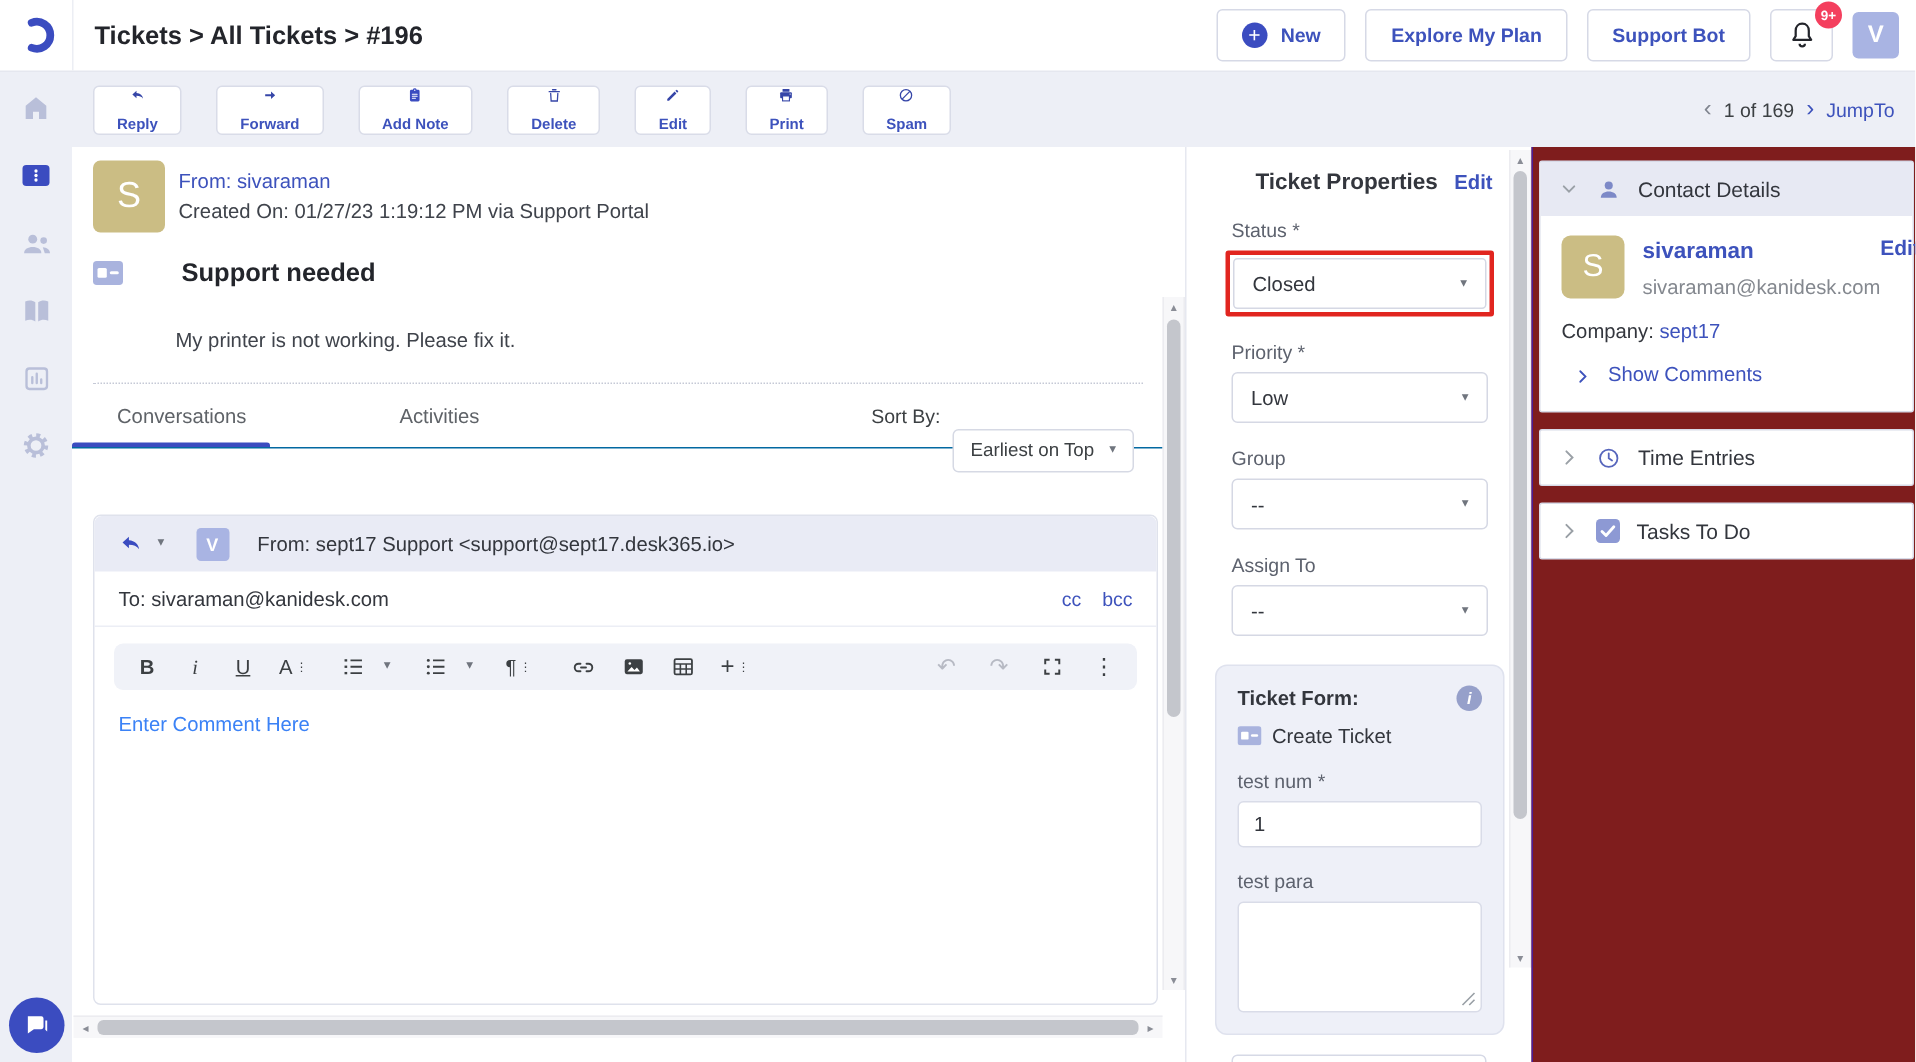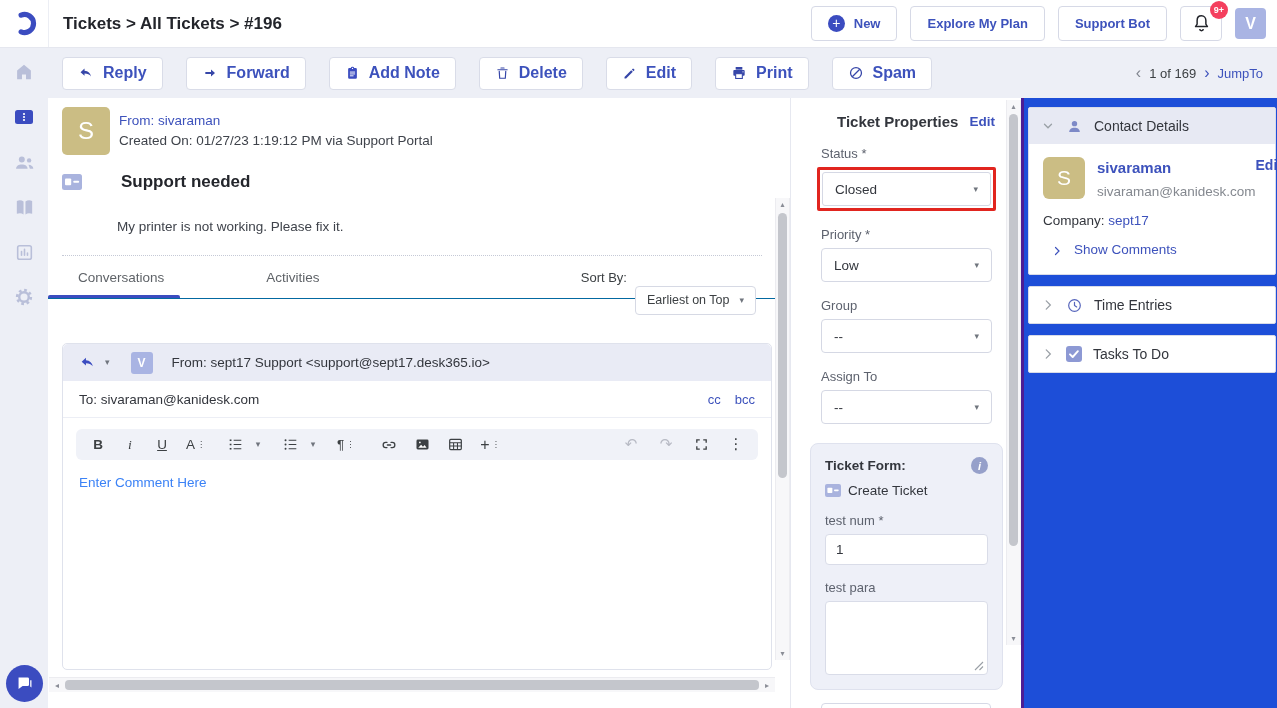--- a/index.html
+++ b/index.html
@@ -14,21 +14,21 @@
   .topbar-right { margin-left: auto; display: flex; align-items: center; gap: 13px; padding-right: 11px; }
   .btn { display: inline-flex; align-items: center; gap: 9px; background: #fff; border: 1px solid #d6d9e6; border-radius: 4px; color: #3d52bc; font-weight: 700; font-size: 13px; height: 35px; padding: 0 16px; cursor: pointer; }
   .plus-circle { width: 17px; height: 17px; border-radius: 50%; background: #3b4cc0; color: #fff; display: flex; align-items: center; justify-content: center; font-size: 14px; font-weight: 400; line-height: 1; padding-bottom: 1px; }
   .bell-btn { position: relative; width: 42px; height: 35px; background: #fff; border: 1px solid #d6d9e6; border-radius: 4px; display: flex; align-items: center; justify-content: center; cursor: pointer; }
   .notif-badge { position: absolute; top: -6px; right: -7px; background: #f43f5e; color: #fff; font-size: 9px; font-weight: 700; min-width: 18px; height: 18px; border-radius: 50%; display: flex; align-items: center; justify-content: center; }
   .avatar { background: #a9b4e3; color: #fff; display: flex; align-items: center; justify-content: center; font-weight: 700; flex: none; }
   .avatar.top { width: 31px; height: 31px; border-radius: 4px; font-size: 16px; cursor: pointer; }
 
   
   .actionbar { position: absolute; left: 48px; top: 48px; right: 0; height: 50px; background: #edeff6; display: flex; align-items: center; gap: 23px; padding: 0 14px; }
-  .abtn { display: inline-flex; align-items: center; gap: 9px; background: #fff; border: 1px solid #d9dce8; border-radius: 4px; color: #3d52bc; font-weight: 700; font-size: 16px; height: 33px; padding: 0 15px; cursor: pointer; }
+  .abtn { display: inline-flex; align-items: center; gap: 9px; background: #fff; border: 1px solid #d9dce8; border-radius: 4px; color: #3d52bc; font-weight: 700; font-size: 10px; height: 33px; padding: 0 15px; cursor: pointer; flex-direction: column; }
   .pager { margin-left: auto; display: flex; align-items: center; gap: 8px; font-size: 13px; color: #3c4043; }
   .chev { font-size: 16px; color: #80858f; cursor: pointer; line-height: 1; }
   .chev.next { color: #3d52bc; }
   .jumpto { color: #3d52bc; cursor: pointer; }
 
   
   .sidebar { position: absolute; left: 0; top: 48px; width: 48px; height: 660px; background: #edeff6; display: flex; flex-direction: column; align-items: center; padding-top: 13px; gap: 23px; }
   .snav { width: 24px; height: 22px; display: flex; align-items: center; justify-content: center; cursor: pointer; }
   .fab { position: absolute; left: 6px; bottom: 6px; width: 37px; height: 37px; border-radius: 50%; background: #3b4cc0; display: flex; align-items: center; justify-content: center; cursor: pointer; }
 
@@ -92,21 +92,21 @@
   .fc-title { display: flex; align-items: center; font-size: 13.5px; font-weight: 700; color: #33363d; }
   .info { margin-left: auto; width: 17px; height: 17px; border-radius: 50%; background: #96a0ca; color: #fff; font-size: 11px; font-weight: 700; font-style: italic; display: flex; align-items: center; justify-content: center; cursor: pointer; }
   .fc-type { display: flex; align-items: center; gap: 7px; margin-top: 9px; font-size: 13.5px; color: #33363d; }
   .fc-label { margin: 15px 0 6px; font-size: 13px; color: #5d626e; }
   .fc-input { width: 100%; height: 31px; border: 1px solid #d9dce8; border-radius: 4px; padding: 0 10px; font-size: 13.5px; color: #33363d; background: #fff; font-family: inherit; }
   .fc-ta { position: relative; width: 100%; height: 74px; border: 1px solid #d9dce8; border-radius: 4px; background: #fff; }
   .rz { position: absolute; right: 3px; bottom: 3px; }
   .update-btn { display: block; margin: 13px auto 0; width: 170px; height: 33px; background: #fff; border: 1px solid #d6d9e6; border-radius: 4px; color: #3d52bc; font-weight: 700; font-size: 13.5px; font-family: inherit; cursor: pointer; }
 
   
-  .side { position: absolute; left: 1021px; top: 98px; width: 256px; height: 610px; background: #1d4ed8; border-left: 3px solid #4c1d95; padding: 9px 1px 0 4px; }
+  .side { position: absolute; left: 1021px; top: 98px; width: 256px; height: 610px; background: #7f1d1d; border-left: 1px solid #4c1d95; padding: 9px 1px 0 4px; }
   .card { background: #fff; border: 1px solid #d8dbe8; border-radius: 2px; margin-bottom: 11px; }
   .card-h { height: 36px; display: flex; align-items: center; gap: 11px; padding: 0 12px; font-size: 14px; color: #33363d; cursor: pointer; }
   .card-h.expanded { background: #e7e9f3; }
   .c-body { padding: 13px 14px 15px; }
   .cb-row { display: flex; }
   .avatar.contact { width: 42px; height: 42px; border-radius: 6px; font-size: 21px; font-weight: 400; background: #cbbd84; }
   .cb-col { margin-left: 12px; padding-top: 2px; }
   .cname { color: #3d52bc; font-weight: 700; font-size: 15px; cursor: pointer; }
   .cemail { color: #84888f; font-size: 13.5px; margin-top: 8px; }
   .cedit { margin-left: auto; color: #3d52bc; font-weight: 700; font-size: 14px; cursor: pointer; }

